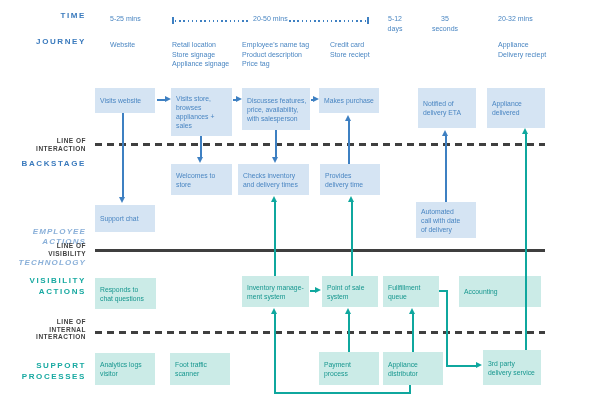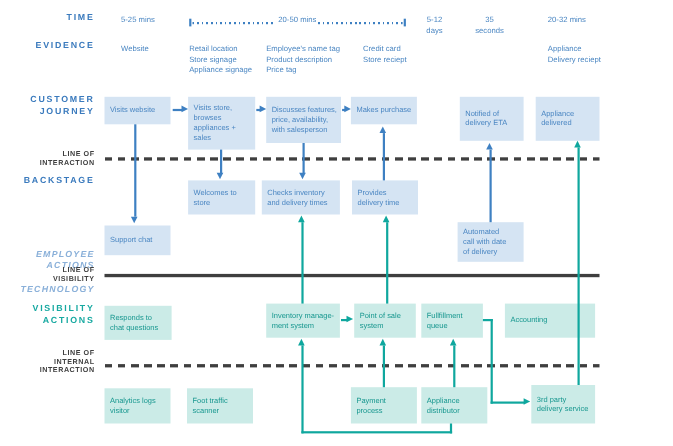--- a/index.html
+++ b/index.html
@@ -39,36 +39,36 @@
   .dots{position:absolute;height:2px;z-index:2;
         background:repeating-linear-gradient(90deg,currentColor 0 1.5px,transparent 1.5px 4.2px);}
   .cap{position:absolute;width:2px;height:7px;background:currentColor;z-index:2;}
 </style>
 </head>
 <body>
 
 <div id="stage">
 
   <div class="lbl lbl-blue" style="top:11px">TIME</div>
-  <div class="lbl lbl-blue" style="top:37px">EVIDENCE</div>
-  <div class="lbl lbl-blue" style="top:86px">CUSTOMER
-JOURNEY</div>
+  <div class="lbl lbl-blue" style="top:37px">JOURNEY</div>
   <div class="lbl lbl-dark" style="top:137px">LINE OF
 INTERACTION</div>
   <div class="lbl lbl-blue" style="top:159px">BACKSTAGE</div>
   <div class="lbl lbl-sub" style="top:179px">EMPLOYEE
 ACTIONS</div>
   <div class="lbl lbl-sub" style="top:210px">TECHNOLOGY</div>
   <div class="lbl lbl-dark" style="top:242px">LINE OF
 VISIBILITY</div>
   <div class="lbl lbl-teal" style="top:276px">VISIBILITY
 ACTIONS</div>
   <div class="lbl lbl-dark" style="top:318px">LINE OF
 INTERNAL
 INTERACTION</div>
+  <div class="lbl lbl-teal" style="top:361px">SUPPORT
+PROCESSES</div>
 
   <div class="ft" style="left:110px;top:14px">5-25 mins</div>
   <div class="cap b" style="left:172px;top:17px"></div>
   <div class="dots b" style="left:175px;top:20px;width:75px"></div>
   <div class="ft" style="left:253px;top:14px">20-50 mins</div>
   <div class="dots b" style="left:289px;top:20px;width:77px"></div>
   <div class="cap b" style="left:367px;top:17px"></div>
   <div class="ft ctr" style="left:380px;top:14px;width:30px">5-12
 days</div>
   <div class="ft ctr" style="left:427px;top:14px;width:36px">35

